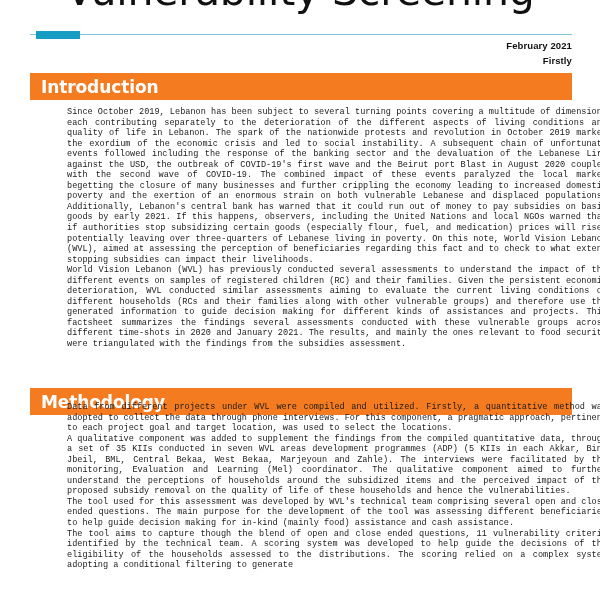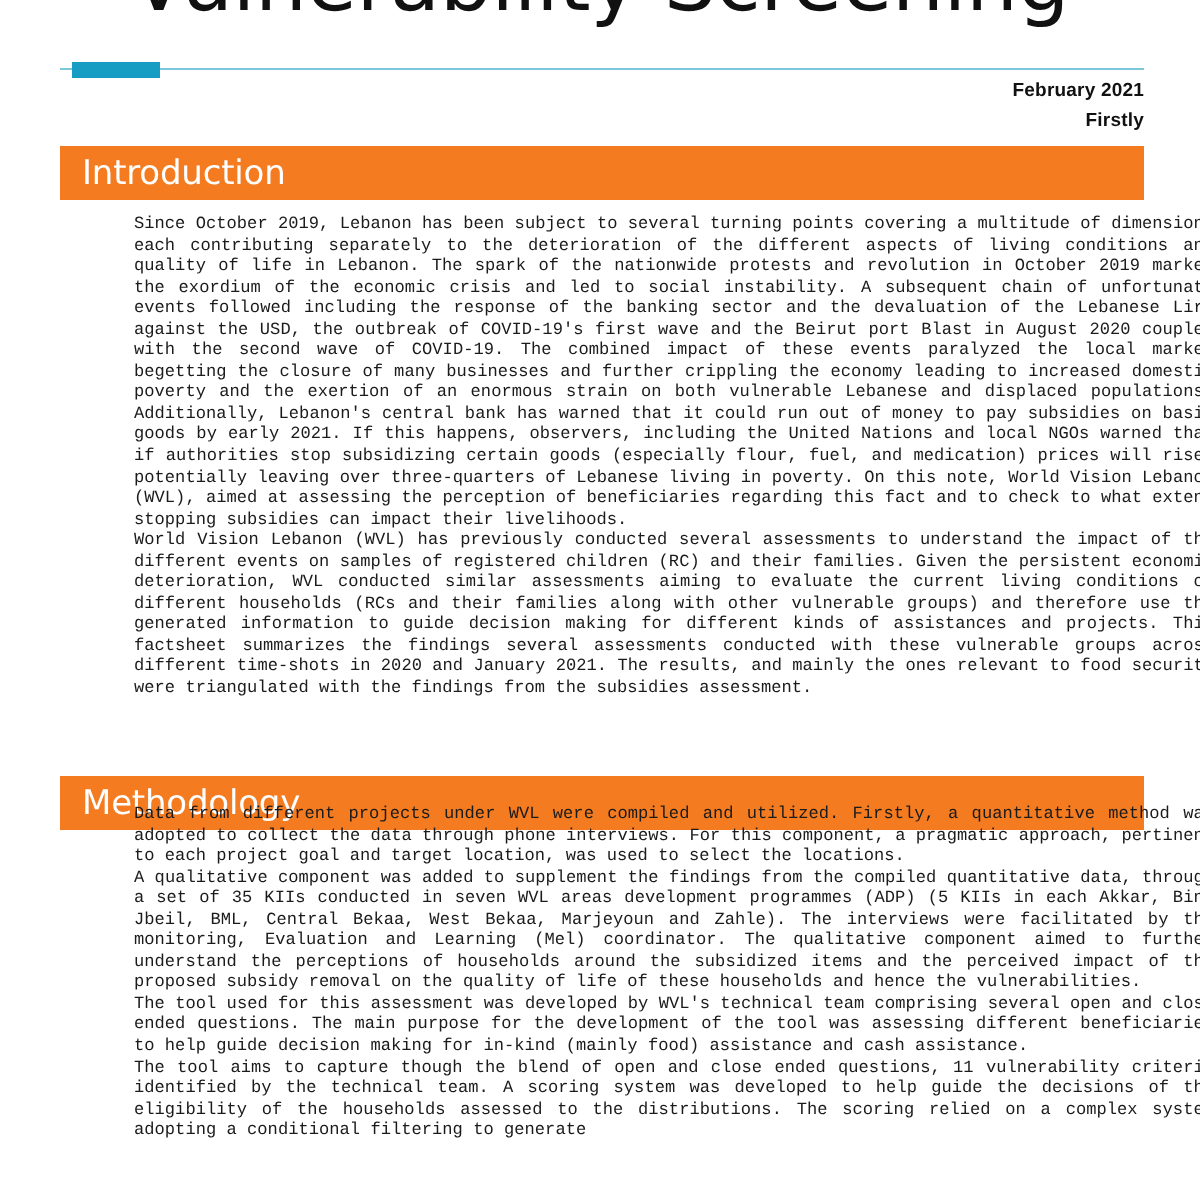--- a/index.html
+++ b/index.html
@@ -95,21 +95,21 @@
     background: #f47b20;
     box-sizing: border-box;
   }
   .section-bar .section-title {
     position: absolute;
     left: 11px;
     top: 4px;
     font-family: "DejaVu Sans", sans-serif;
     font-size: 17px;
     line-height: 20px;
-    font-weight: normal;
+    font-weight: bold;
     color: #ffffff;
     letter-spacing: -0.1px;
     white-space: nowrap;
   }
 
   #bar-introduction { top: 73px; }
   #bar-methodology  { top: 388px; }
 
   
   .body-block {

